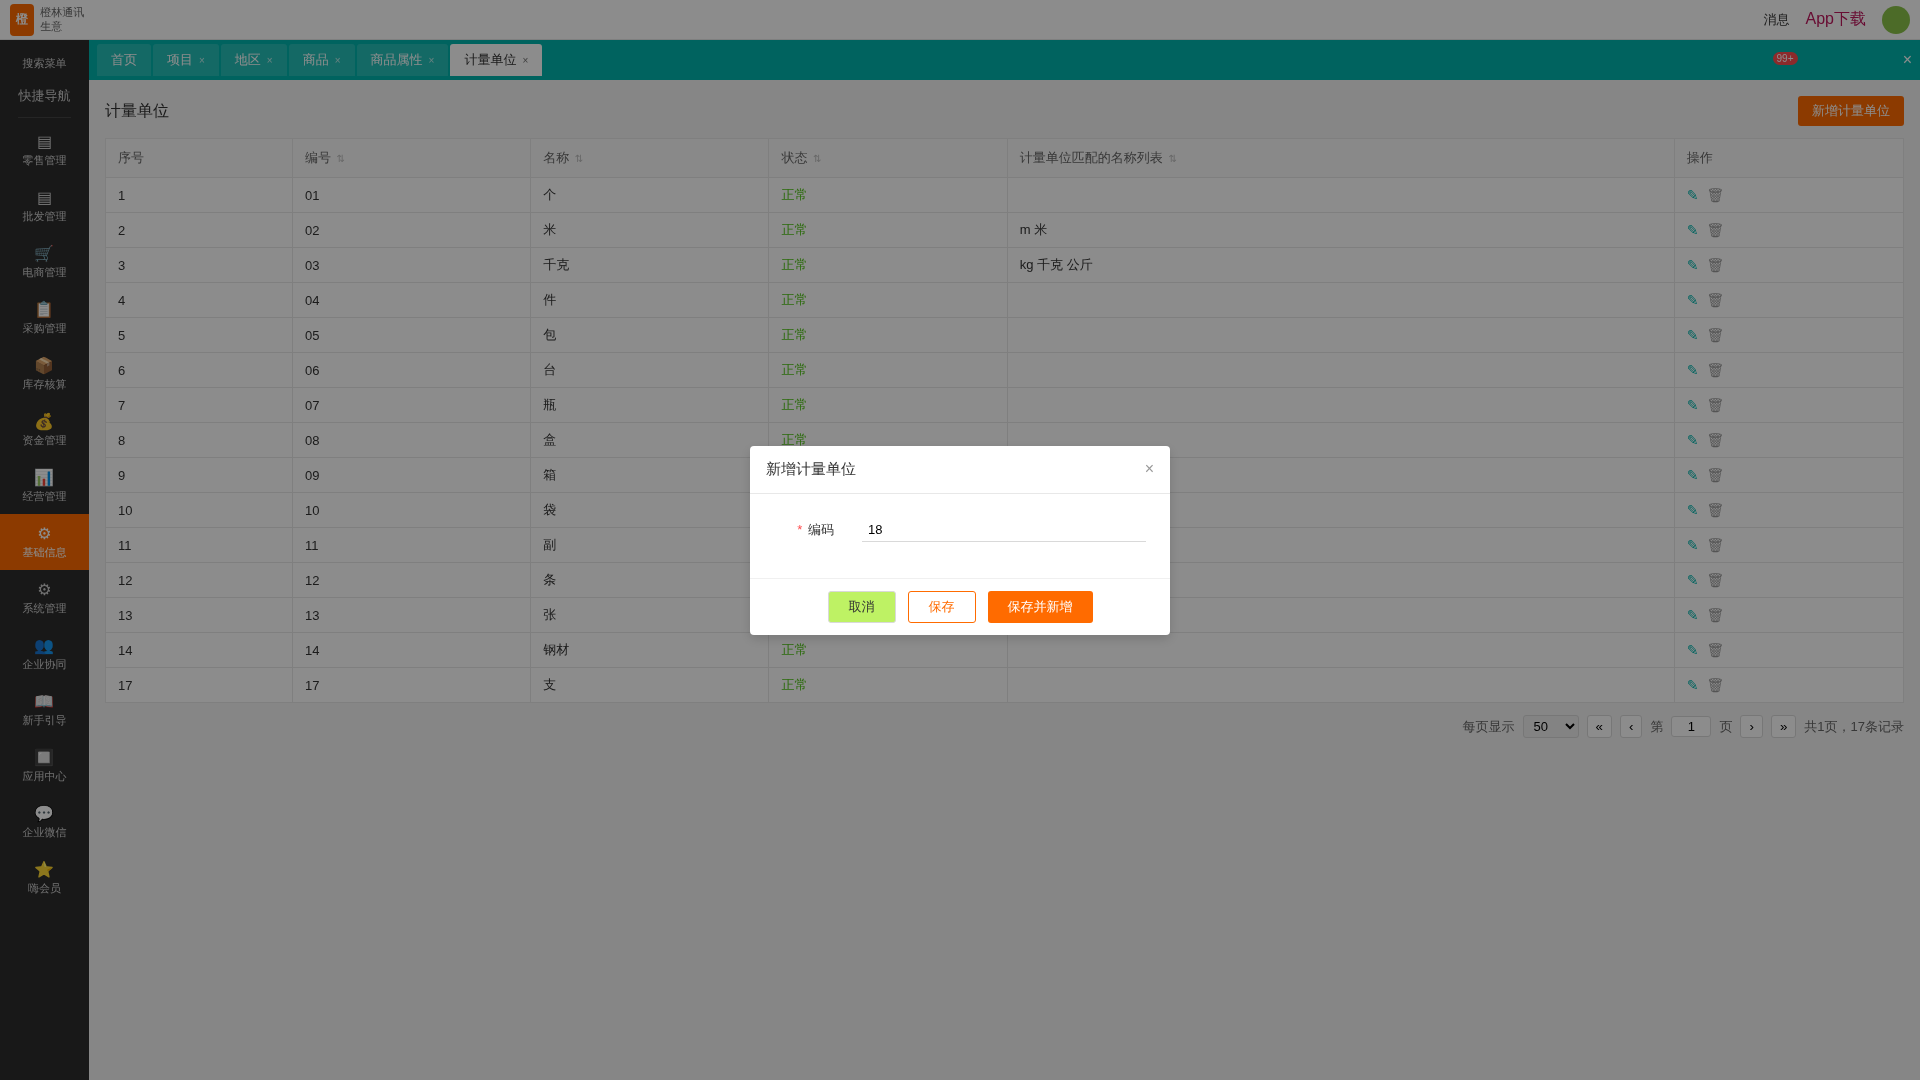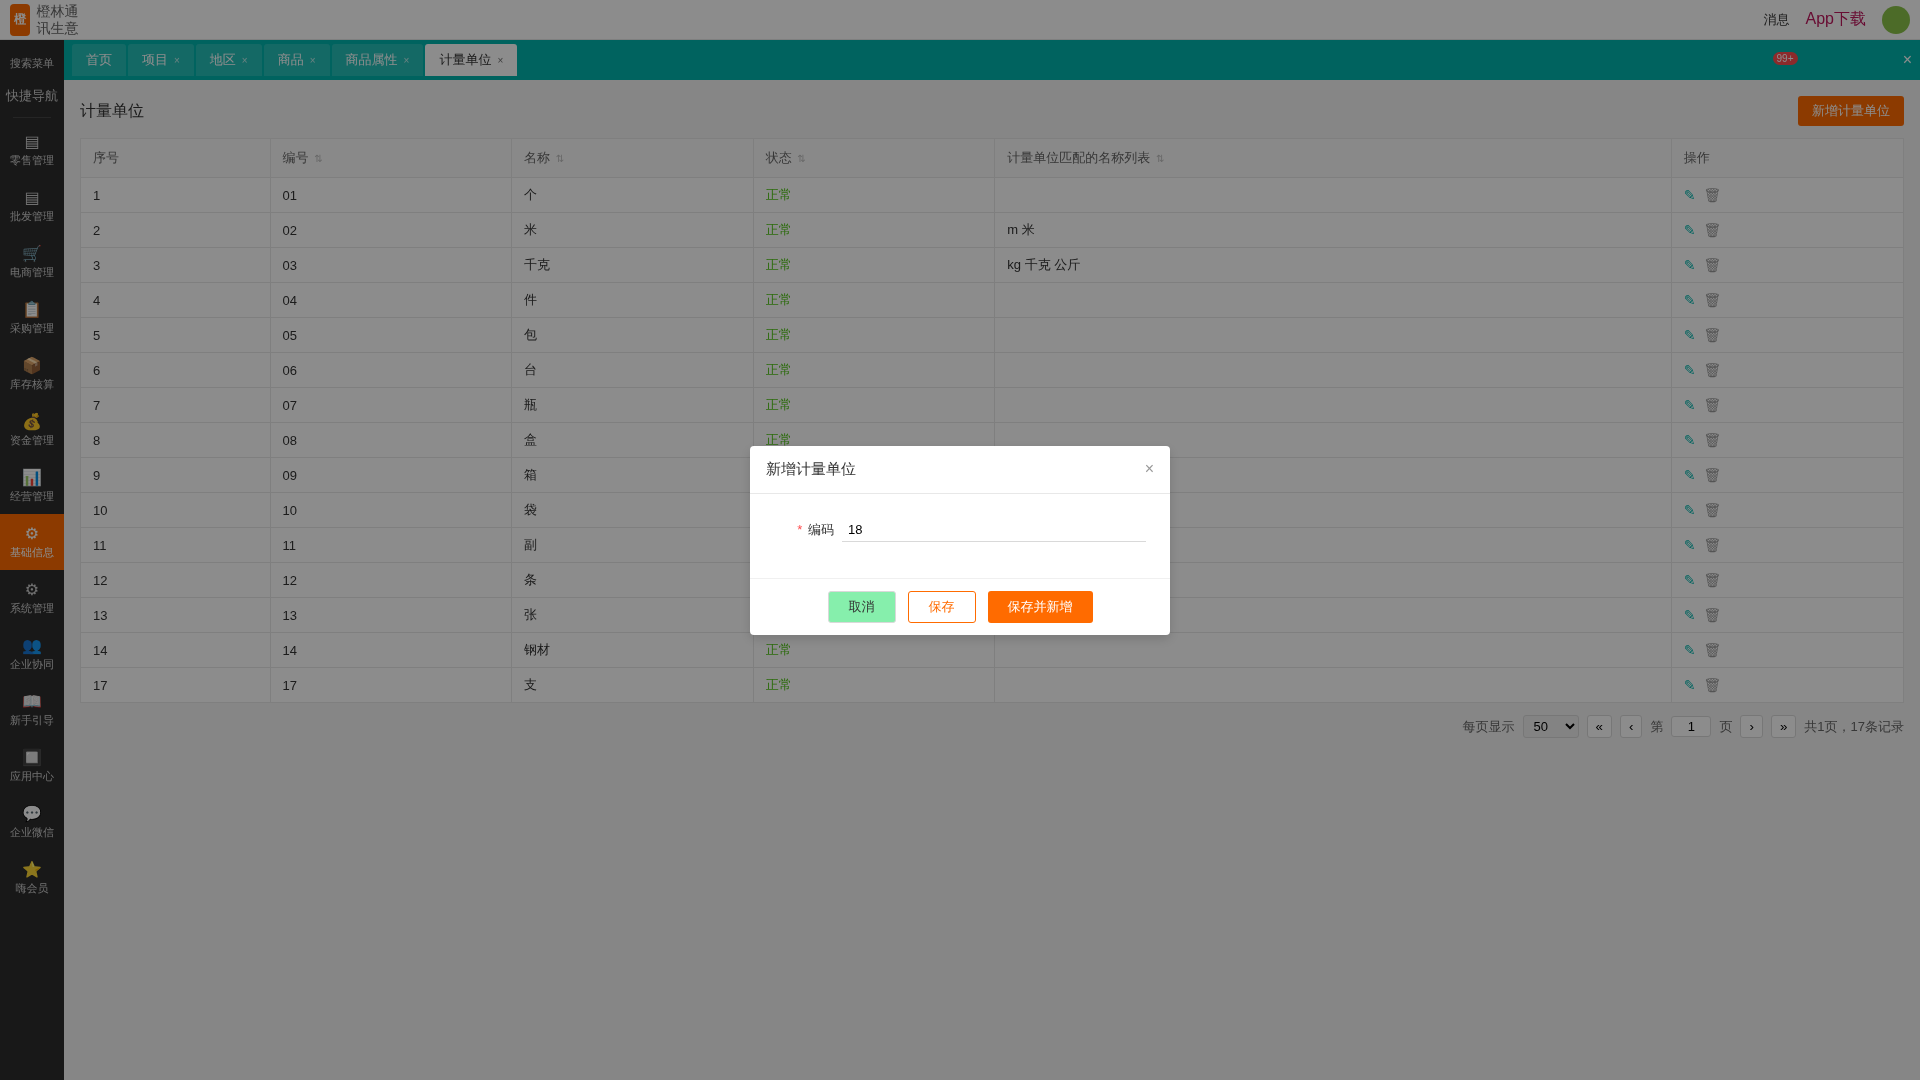--- a/index.html
+++ b/index.html
@@ -3,32 +3,32 @@
   <meta charset="utf-8">
   <style>
     * { box-sizing: border-box; margin: 0; padding: 0; }
     body { font-family: "Microsoft YaHei", Arial, sans-serif; font-size: 13px; background: #f0f2f5; color: #333; height: 1080px; width: 1920px; overflow: hidden; display: flex; flex-direction: column; }
 
     
     .top-bar { height: 40px; background: #fff; border-bottom: 1px solid #e8e8e8; display: flex; align-items: center; padding: 0 10px; justify-content: space-between; flex-shrink: 0; }
     .top-bar-left { display: flex; align-items: center; gap: 8px; }
     .logo-area { display: flex; align-items: center; gap: 6px; width: 80px; }
     .logo-icon { width: 32px; height: 32px; background: #ff6b00; border-radius: 4px; display: flex; align-items: center; justify-content: center; color: #fff; font-weight: bold; font-size: 12px; }
-    .logo-text { font-size: 14px; color: #666; line-height: 1.2; }
+    .logo-text { font-size: 11px; color: #666; line-height: 1.2; }
     .top-bar-right { display: flex; align-items: center; gap: 16px; }
     .notification-btn { position: relative; cursor: pointer; }
     .notification-badge { position: absolute; top: -6px; right: -8px; background: #ff4d4f; color: #fff; font-size: 10px; border-radius: 8px; padding: 1px 4px; margin-top: 47px; }
     .app-download { color: #be185d; font-size: 16px; cursor: pointer; }
     .user-avatar { width: 28px; height: 28px; background: #8bc34a; border-radius: 50%; }
 
     
     .main-layout { display: flex; flex: 1; overflow: hidden; }
 
     
-    .sidebar { width: 64px; background: #2d2d2d; display: flex; flex-direction: column; align-items: center; padding-top: 8px; flex-shrink: 0; }
+    .sidebar { width: 89px; background: #2d2d2d; display: flex; flex-direction: column; align-items: center; padding-top: 8px; flex-shrink: 0; }
     .sidebar-search { color: #ccc; font-size: 11px; padding: 8px 4px; text-align: center; cursor: pointer; width: 100%; }
     .sidebar-nav { color: #ccc; font-size: 13px; padding: 8px 4px; text-align: center; cursor: pointer; width: 100%; }
     .sidebar-item { color: #ccc; font-size: 11px; padding: 10px 4px; text-align: center; cursor: pointer; width: 100%; display: flex; flex-direction: column; align-items: center; gap: 2px; }
     .sidebar-item.active { background: #ff6b00; color: #fff; }
     .sidebar-item .item-icon { font-size: 16px; }
     .sidebar-divider { width: 60%; height: 1px; background: #444; margin: 4px 0; }
 
     
     .content-area { flex: 1; display: flex; flex-direction: column; overflow: hidden; }
 
@@ -62,27 +62,27 @@
     .page-btn { border: 1px solid #d9d9d9; background: #fff; padding: 3px 8px; border-radius: 3px; cursor: pointer; }
     .page-input { border: 1px solid #d9d9d9; border-radius: 3px; padding: 2px 6px; width: 40px; text-align: center; font-size: 13px; }
 
     
     .modal-overlay { position: fixed; top: 0; left: 0; width: 100%; height: 100%; background: rgba(0,0,0,0.45); z-index: 1000; display: flex; align-items: center; justify-content: center; }
     .modal { background: #fff; border-radius: 4px; width: 420px; box-shadow: 0 4px 12px rgba(0,0,0,0.15); }
     .modal-header { padding: 14px 16px; border-bottom: 1px solid #e8e8e8; display: flex; justify-content: space-between; align-items: center; }
     .modal-title { font-size: 15px; font-weight: 500; color: #333; }
     .modal-close { cursor: pointer; color: #999; font-size: 16px; }
     .modal-body { padding: 24px 24px 16px; }
-    .form-row { display: flex; align-items: center; margin-bottom: 20px; }
+    .form-row { display: flex; align-items: center; margin-bottom: 20px; gap: 20px; }
     .form-label { width: 60px; text-align: right; font-size: 13px; color: #333; margin-right: 8px; }
     .form-required { color: #ff4d4f; margin-right: 2px; }
     .form-input { flex: 1; border: none; border-bottom: 1px solid #d9d9d9; padding: 4px 6px; font-size: 13px; outline: none; }
     .form-input.active-input { border-bottom-color: #ff6b00; }
     .modal-footer { padding: 12px 16px; display: flex; justify-content: center; gap: 12px; border-top: 1px solid #f0f0f0; }
-    .btn-cancel { border: 1px solid #d9d9d9; background: #86efac; padding: 6px 20px; border-radius: 3px; cursor: pointer; font-size: 13px; color: #333; }
+    .btn-cancel { border: 1px solid #d9d9d9; background: #bef264; padding: 6px 20px; border-radius: 3px; cursor: pointer; font-size: 13px; color: #333; }
     .btn-save { border: 1px solid #ff6b00; background: #fff; color: #ff6b00; padding: 6px 20px; border-radius: 3px; cursor: pointer; font-size: 13px; }
     .btn-save-new { background: #ff6b00; color: #fff; border: none; padding: 6px 20px; border-radius: 3px; cursor: pointer; font-size: 13px; }
 
     .sort-icon { font-size: 10px; color: #bbb; margin-left: 2px; }
   </style>
 </head>
 <body>
 
 <div class="top-bar">
   <div class="top-bar-left">

